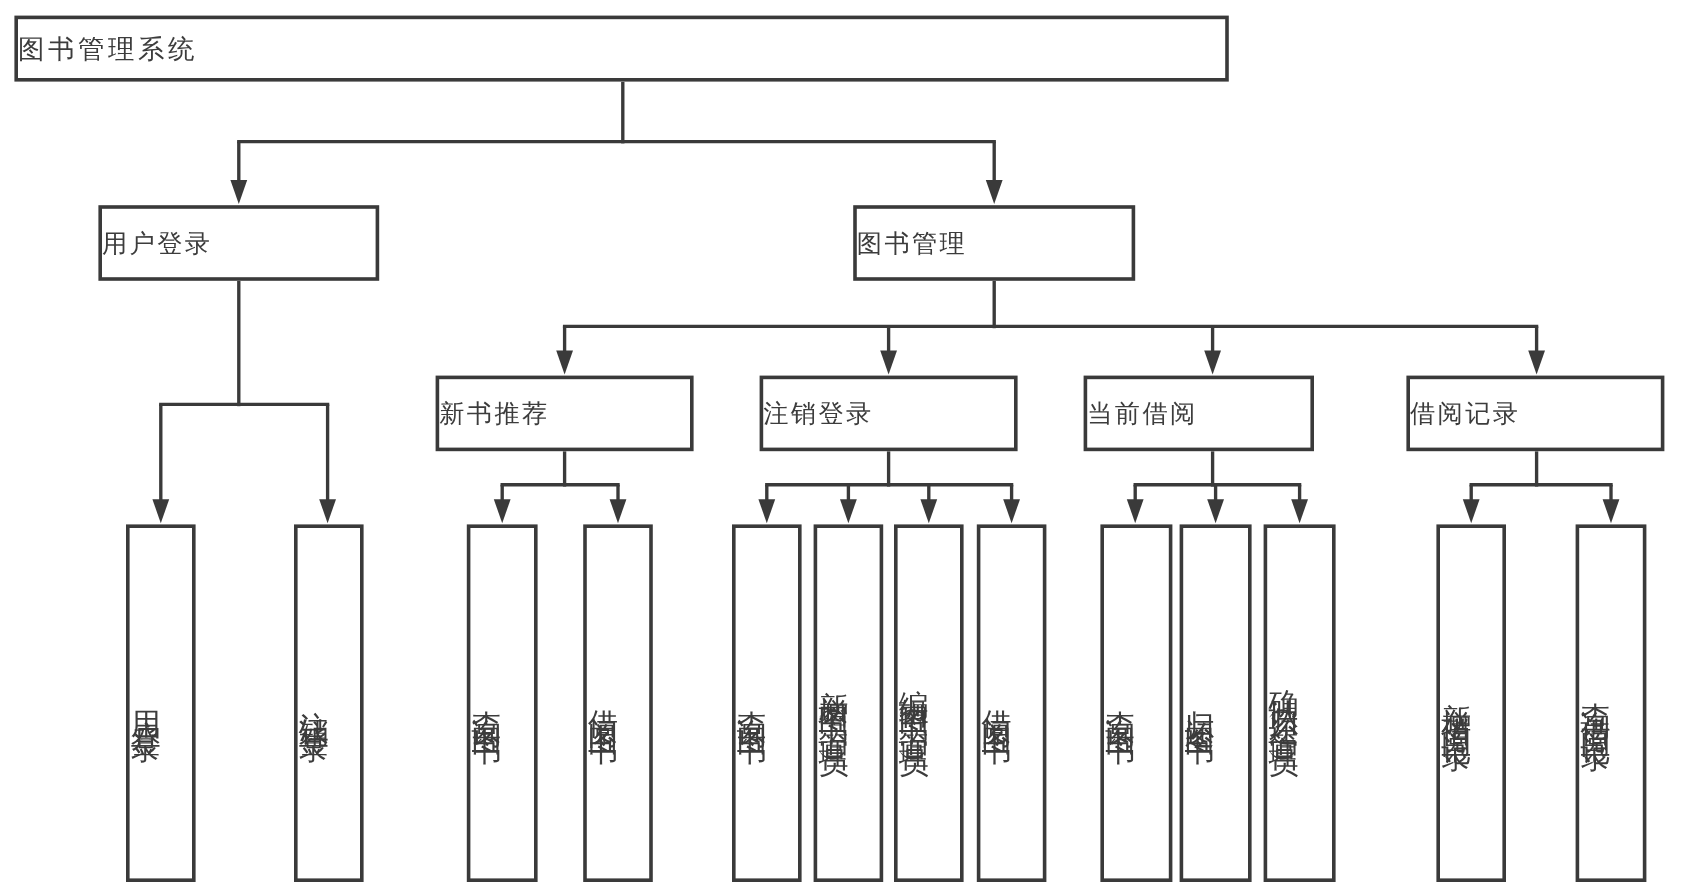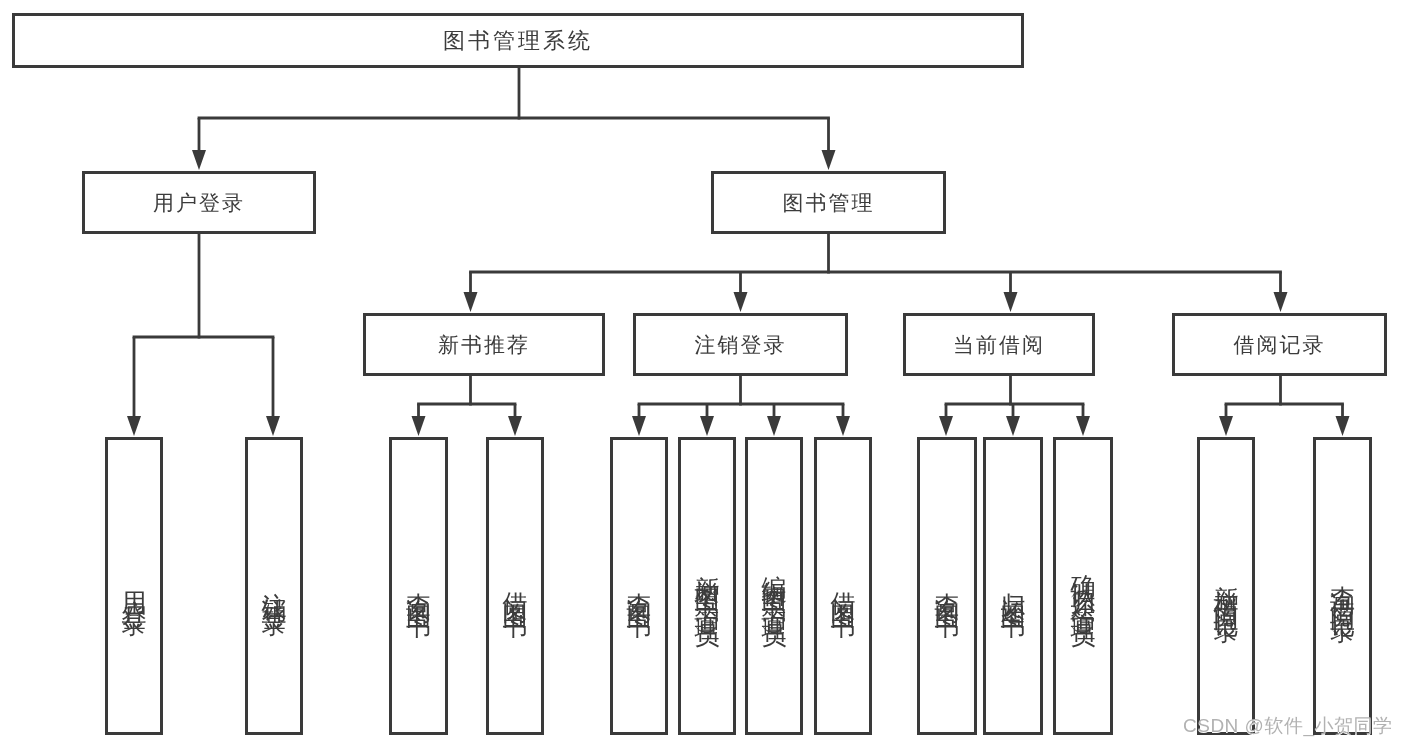--- a/index.html
+++ b/index.html
@@ -6,21 +6,21 @@
   body{
     width:1405px;height:747px;overflow:hidden;
     background:var(--background,#ffffff);
     font-family:"Liberation Sans","DejaVu Sans",sans-serif;
   }
   .canvas{position:relative;width:1405px;height:747px;background:var(--background,#ffffff);}
   svg.connectors{position:absolute;left:0;top:0;pointer-events:none;}
   .node{
     position:absolute;box-sizing:border-box;
     background:#ffffff;border:3px solid var(--line,#3a3a3a);
-    display:flex;align-items:center;justify-content:center;
+    display:flex;align-items:center;justify-content:flex-start;
     color:var(--text,#3c3c3c);
   }
   .hbox{font-size:21px;letter-spacing:2px;font-weight:400;}
   .hbox.root{font-size:22px;letter-spacing:3px;}
   .vbox span{
     writing-mode:vertical-rl;text-orientation:mixed;
     font-size:25px;letter-spacing:7px;white-space:nowrap;line-height:1;
   }
   .watermark{
     position:absolute;left:1183px;top:713px;
@@ -93,21 +93,21 @@
     <span>图书管理系统</span>
   </div>
 
   <div class="node hbox" style="left:82px;top:171px;width:234px;height:63px">
     <span>用户登录</span>
   </div>
   <div class="node hbox" style="left:711px;top:171px;width:235px;height:63px">
     <span>图书管理</span>
   </div>
 
-  <div class="node hbox" style="left:363px;top:313px;width:242px;height:63px">
+  <div class="node hbox" style="left:363px;top:313px;width:215px;height:63px">
     <span>新书推荐</span>
   </div>
   <div class="node hbox" style="left:633px;top:313px;width:215px;height:63px">
     <span>注销登录</span>
   </div>
   <div class="node hbox" style="left:903px;top:313px;width:192px;height:63px">
     <span>当前借阅</span>
   </div>
   <div class="node hbox" style="left:1172px;top:313px;width:215px;height:63px">
     <span>借阅记录</span>
@@ -150,14 +150,13 @@
     <span>确认归还（管理员）</span>
   </div>
 
   <div class="node vbox" style="left:1197px;top:437px;width:58px;height:298px">
     <span>新增借阅记录</span>
   </div>
   <div class="node vbox" style="left:1313px;top:437px;width:59px;height:298px">
     <span>查询借阅记录</span>
   </div>
 
-  <div class="watermark">CSDN @软件_小贺同学</div>
 </div>
 
 </body></html>

